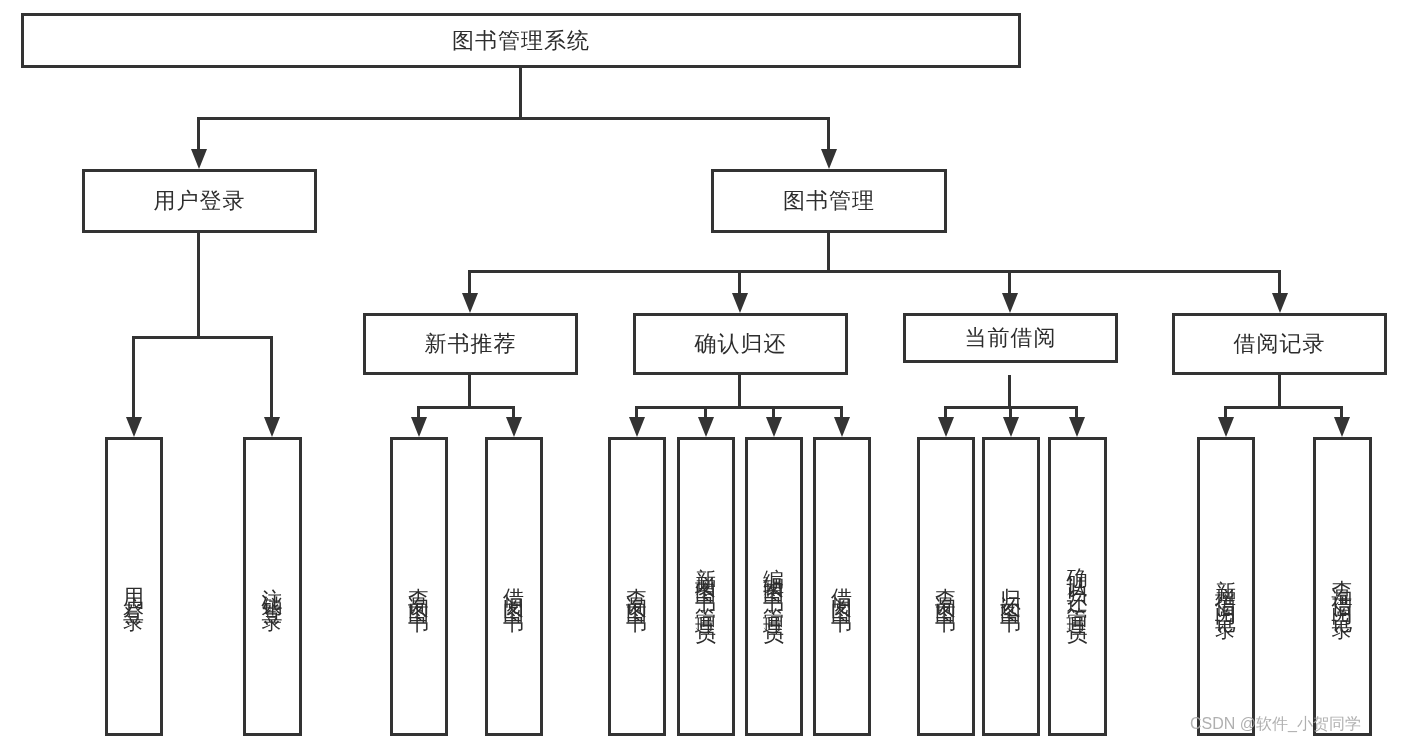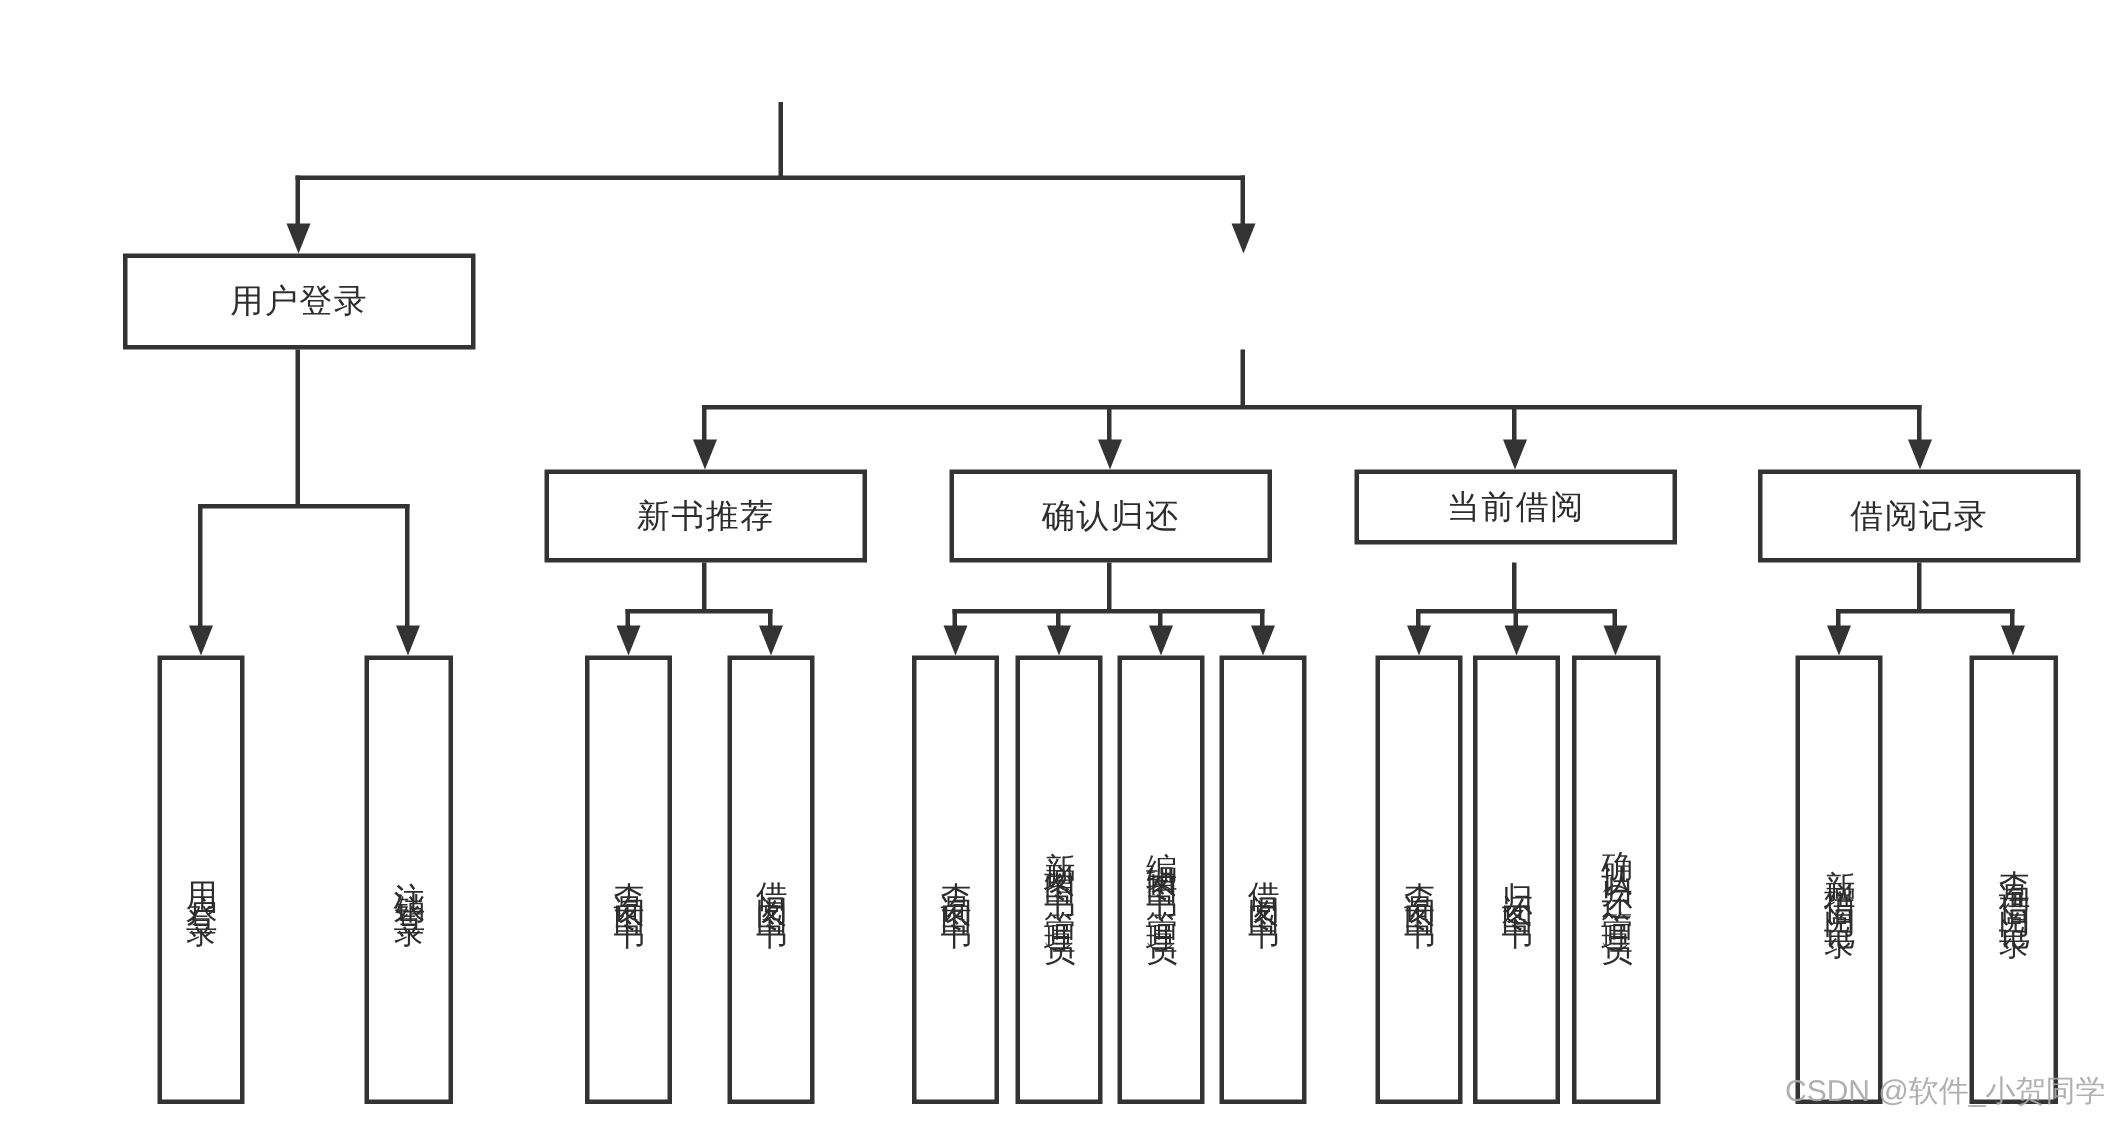--- a/index.html
+++ b/index.html
@@ -43,41 +43,43 @@
   }
   .arrow{
     position:absolute;width:0;height:0;
     border-left:8px solid transparent;
     border-right:8px solid transparent;
     border-top:20px solid var(--line);
   }
   .watermark{
     position:absolute;
     left:1190px;top:714px;
-    font-size:20px;
+    font-size:16px;
     color:var(--wm);
     opacity:.9;
     z-index:10;
     white-space:nowrap;
   }
 </style>
 </head>
 <body>
 
 <div class="canvas">
 
+  <div class="box" style="left:21px;top:13px;width:1000px;height:55px">图书管理系统</div>
 
   <div class="line-v" style="left:519px;top:68px;height:50px"></div>
   <div class="line-h" style="left:197px;top:117px;width:633px"></div>
   <div class="line-v" style="left:197px;top:117px;height:35px"></div>
   <div class="arrow" style="left:191px;top:149px"></div>
   <div class="line-v" style="left:827px;top:117px;height:35px"></div>
   <div class="arrow" style="left:821px;top:149px"></div>
 
   <div class="box" style="left:82px;top:169px;width:235px;height:64px">用户登录</div>
+  <div class="box" style="left:711px;top:169px;width:236px;height:64px">图书管理</div>
 
   <div class="line-v" style="left:197px;top:233px;height:104px"></div>
   <div class="line-h" style="left:132px;top:336px;width:141px"></div>
   <div class="line-v" style="left:132px;top:336px;height:83px"></div>
   <div class="arrow" style="left:126px;top:417px"></div>
   <div class="line-v" style="left:270px;top:336px;height:83px"></div>
   <div class="arrow" style="left:264px;top:417px"></div>
 
   <div class="line-v" style="left:827px;top:233px;height:38px"></div>
   <div class="line-h" style="left:468px;top:270px;width:813px"></div>

